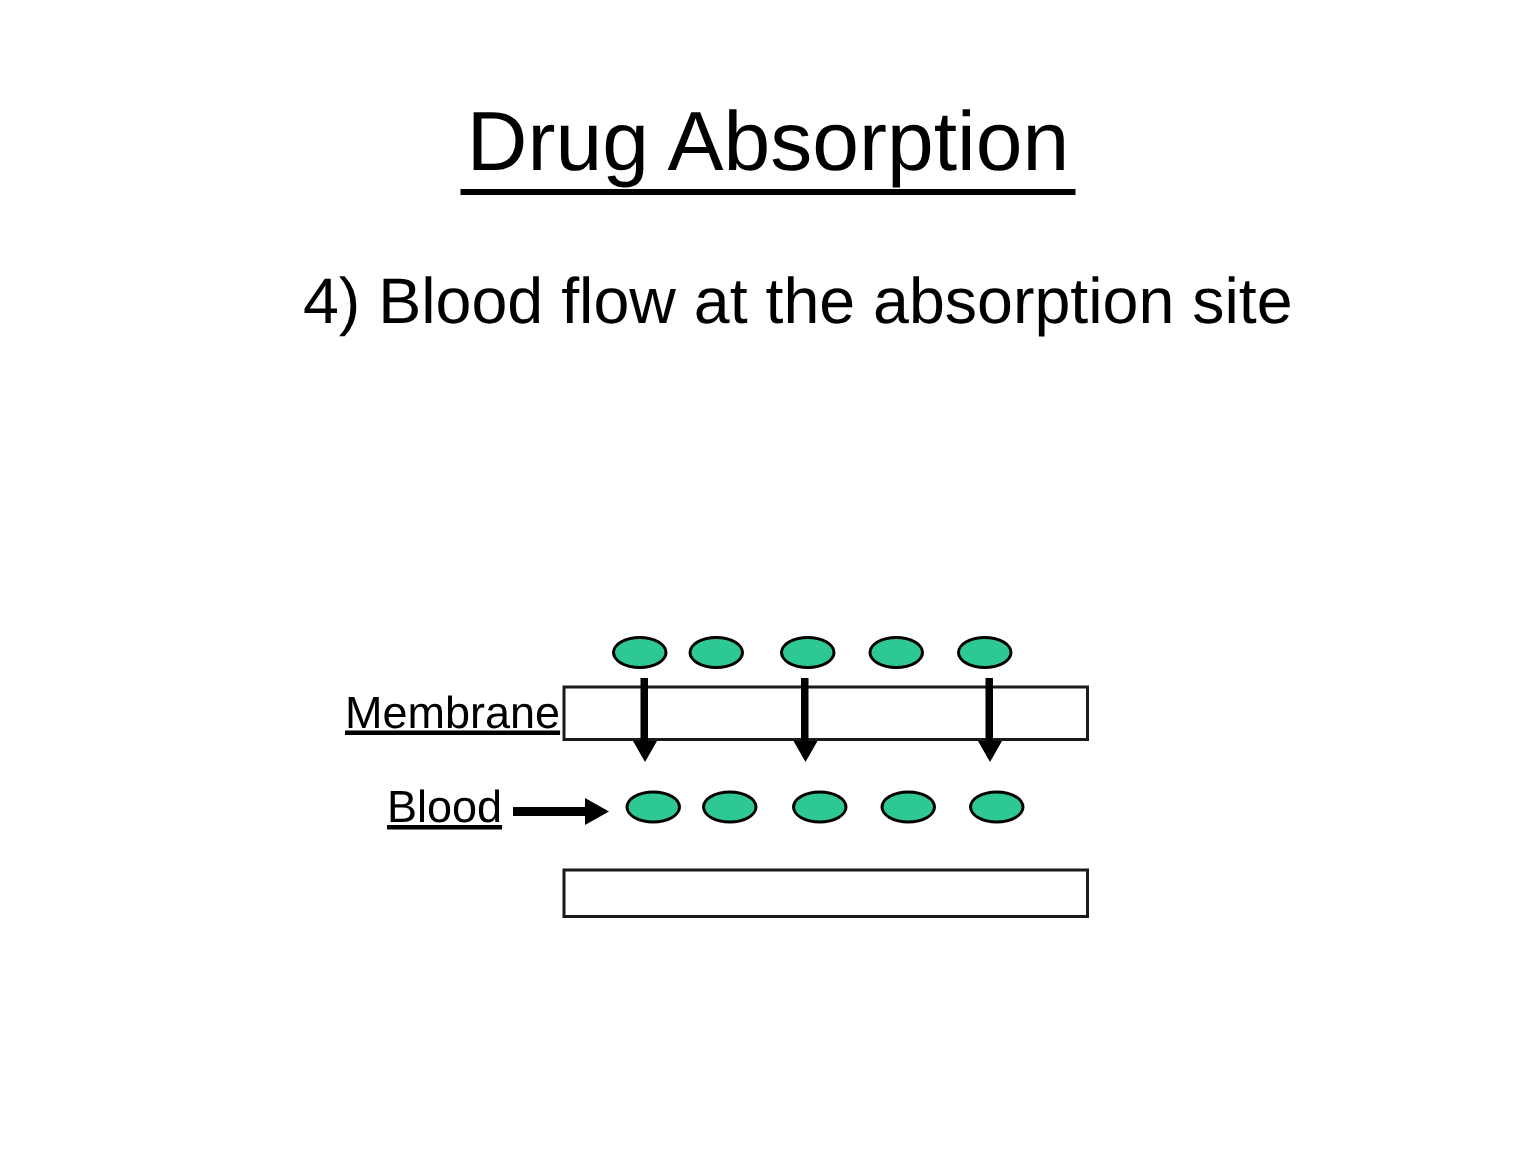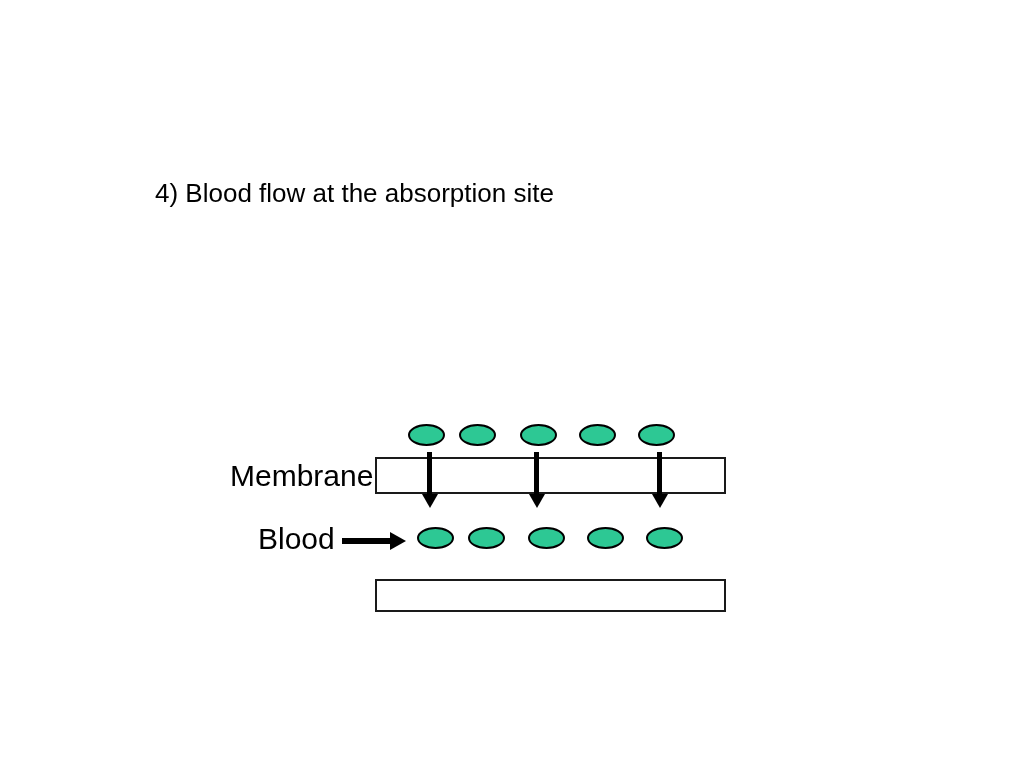--- a/index.html
+++ b/index.html
@@ -24,41 +24,43 @@
     display: inline-block;
     font-size: 56px;
     line-height: 1.0;
     font-weight: 400;
     border-bottom: 4px solid #000;
     padding: 0 4px 4px 4px;
     white-space: nowrap;
   }
   .body-line {
     position: absolute;
-    font-size: 26px;
+    font-size: 43px;
     line-height: 1.0;
     white-space: nowrap;
+    margin-left: 47px;
   }
   .line1 { left: 155px; top: 180px; }
   .line2 { left: 207px; top: 250px; }
 
   .rect {
     position: absolute;
     background: #ffffff;
     border: 2px solid #1a1a1a;
     box-sizing: border-box;
   }
   .membrane-rect { left: 375px; top: 457px; width: 351px; height: 37px; }
   .bottom-rect   { left: 375px; top: 579px; width: 351px; height: 33px; }
 
   .diagram-label {
     position: absolute;
     font-size: 30px;
     line-height: 1.0;
     white-space: nowrap;
+    text-decoration: underline;
   }
   .membrane-label { left: 230px; top: 461px; }
   .blood-label    { left: 258px; top: 524px; }
 
   .drug {
     position: absolute;
     width: 37px; height: 22px;
     border-radius: 50%;
     border: 2px solid #000;
     box-sizing: border-box;
@@ -88,20 +90,23 @@
     border-top: 9px solid transparent;
     border-bottom: 9px solid transparent;
     border-left: 16px solid #000;
   }
 </style>
 </head>
 <body>
 
 <div class="slide">
 
+  <div class="title-wrap">
+    <span class="title">Drug Absorption</span>
+  </div>
 
   <div class="body-line line1">4) Blood flow at the absorption site</div>
 
   <div>
     <div class="rect membrane-rect"></div>
     <div class="rect bottom-rect"></div>
 
     <div class="diagram-label membrane-label">Membrane</div>
     <div class="diagram-label blood-label">Blood</div>
 

